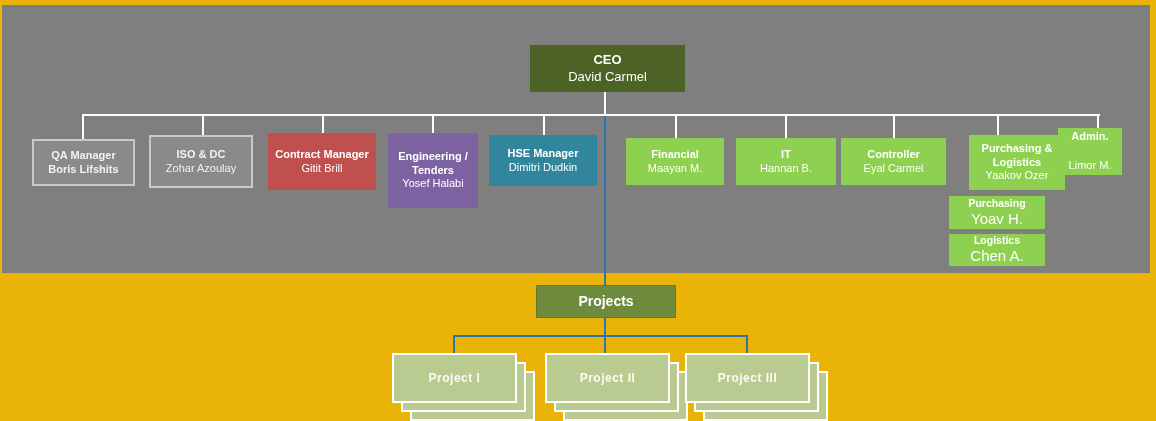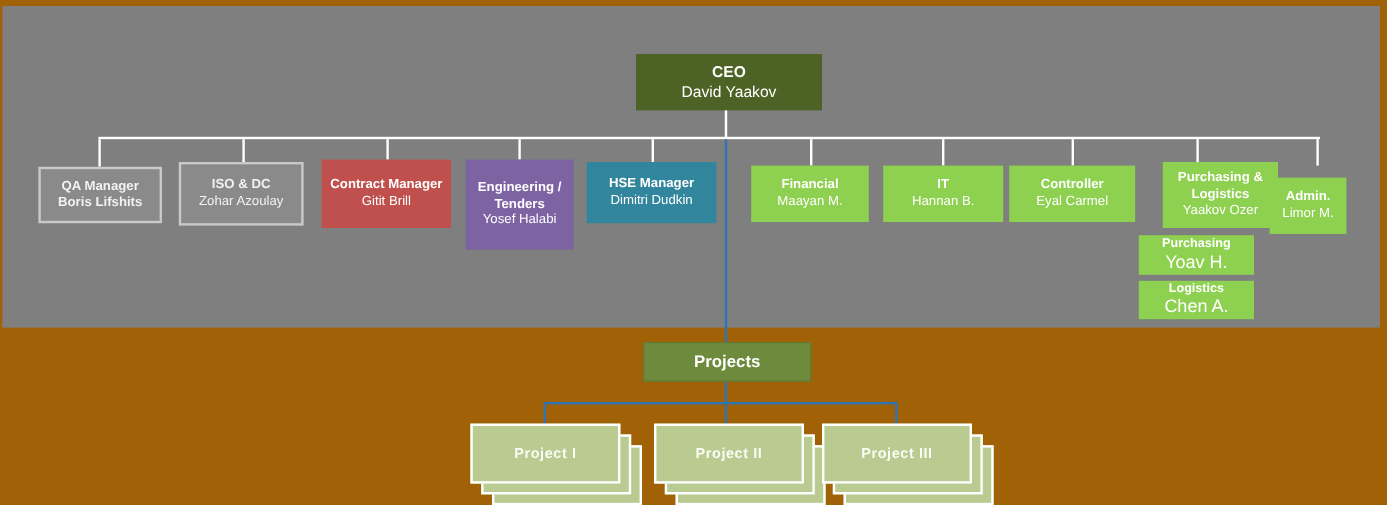--- a/index.html
+++ b/index.html
@@ -1,19 +1,19 @@
 <!DOCTYPE html>
 <html><head>
 <meta charset="utf-8">
 <style>
   html,body{margin:0;padding:0;background:#ffffff;}
   .canvas{
     position:relative;
     width:1156px;height:421px;
-    background:#a16207;
+    background:#eab308;
     font-family:"Liberation Sans", sans-serif;
     overflow:hidden;
   }
   .gray-band{
     position:absolute;left:2px;top:5px;width:1148px;height:268px;
     background:#7f7f7f;
   }
   
   .node{
     position:absolute;
@@ -54,21 +54,21 @@
 </style>
 </head>
 <body>
 
 <div class="canvas">
 
   <div class="gray-band"></div>
 
   <div class="node ceo-node" style="left:530px;top:45px;width:155px;height:47px;">
     <div class="t">CEO</div>
-    <div class="n">David Yaakov</div>
+    <div class="n">David Carmel</div>
   </div>
 
   <div class="wline" style="left:604px;top:92px;width:2px;height:24px;"></div>
   <div class="wline" style="left:82px;top:114px;width:1018px;height:2px;"></div>
   <div class="wline" style="left:82px;top:116px;width:2px;height:23px;"></div>
   <div class="wline" style="left:202px;top:116px;width:2px;height:19px;"></div>
   <div class="wline" style="left:322px;top:116px;width:2px;height:17px;"></div>
   <div class="wline" style="left:432px;top:116px;width:2px;height:17px;"></div>
   <div class="wline" style="left:543px;top:116px;width:2px;height:19px;"></div>
   <div class="wline" style="left:675px;top:116px;width:2px;height:22px;"></div>
@@ -108,21 +108,21 @@
     <div class="n">Hannan B.</div>
   </div>
   <div class="node green-node" style="left:841px;top:138px;width:105px;height:47px;">
     <div class="t">Controller</div>
     <div class="n">Eyal Carmel</div>
   </div>
   <div class="node green-node" style="left:949px;top:135px;width:96px;height:55px;margin-left:20px;">
     <div class="t">Purchasing &amp; Logistics</div>
     <div class="n">Yaakov Ozer</div>
   </div>
-  <div class="node green-node" style="left:1058px;top:148px;width:64px;height:47px;">
+  <div class="node green-node" style="left:1058px;top:128px;width:64px;height:47px;justify-content:space-between;">
     <div class="t">Admin.</div>
     <div class="n">Limor M.</div>
   </div>
 
   <div class="node green-node sub-node" style="left:949px;top:196px;width:96px;height:33px;">
     <div class="t">Purchasing</div>
     <div class="n">Yoav H.</div>
   </div>
   <div class="node projects-node" style="left:536px;top:285px;width:140px;height:33px;">
     <div class="t">Projects</div>

